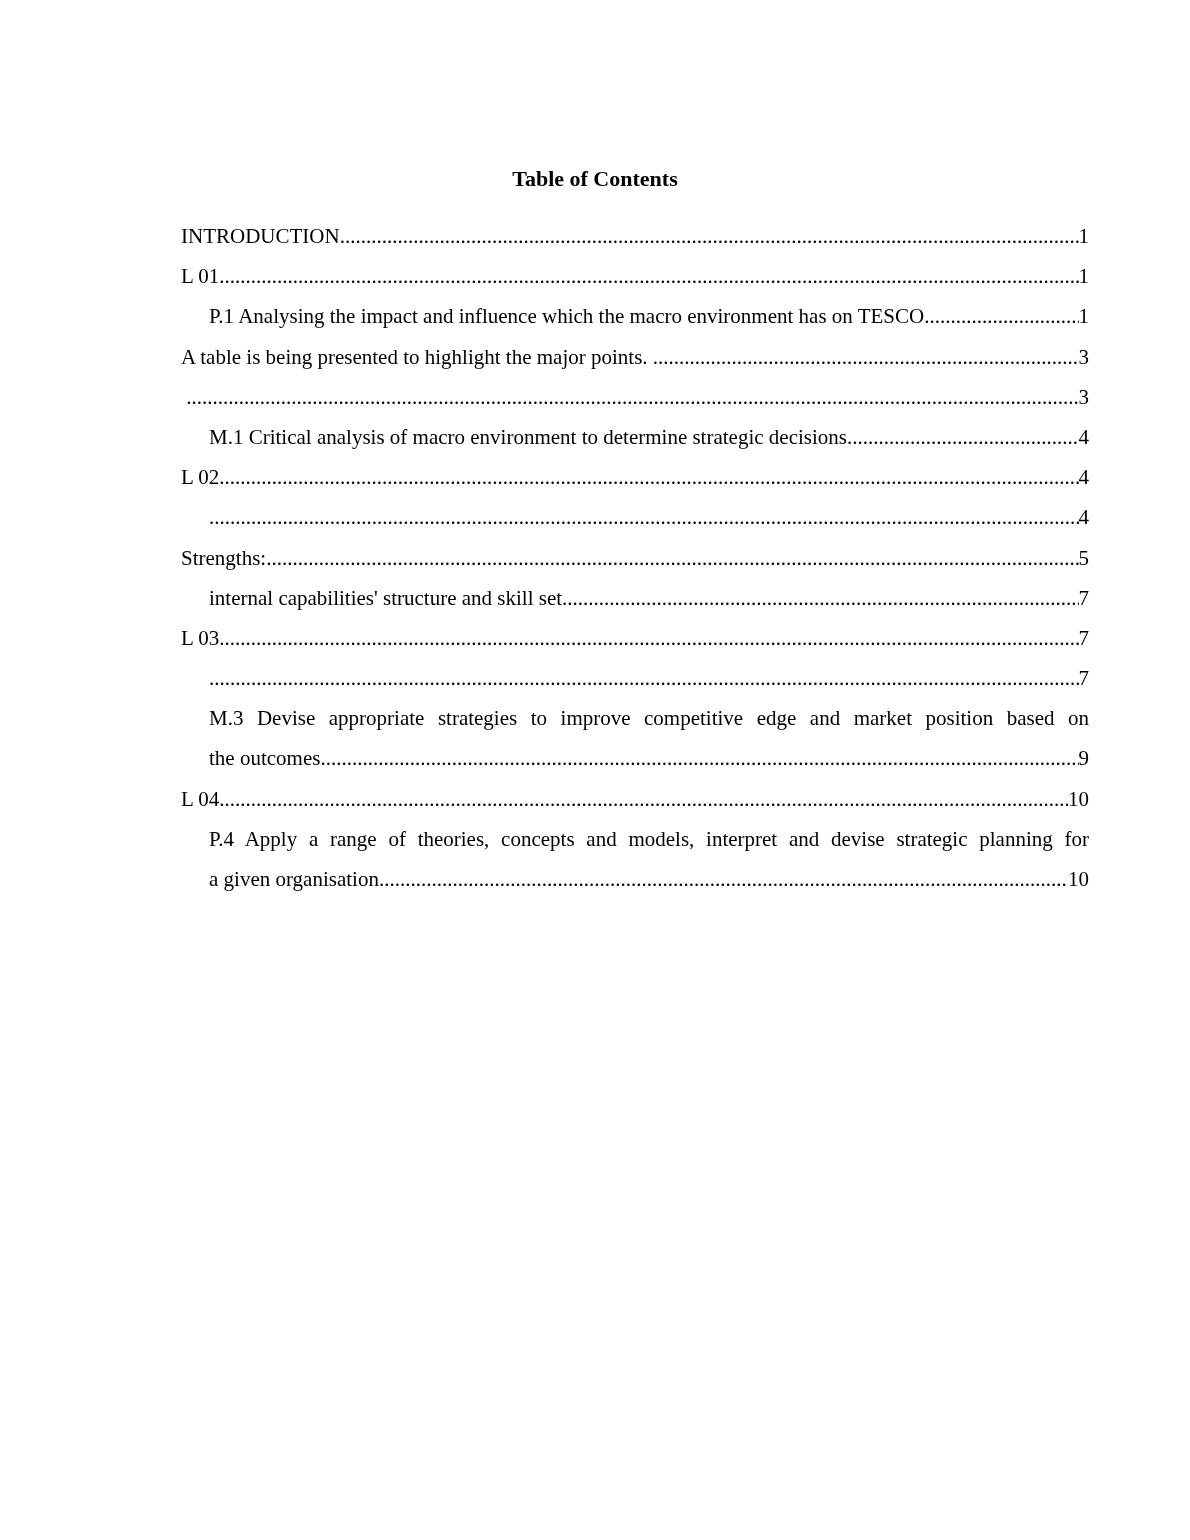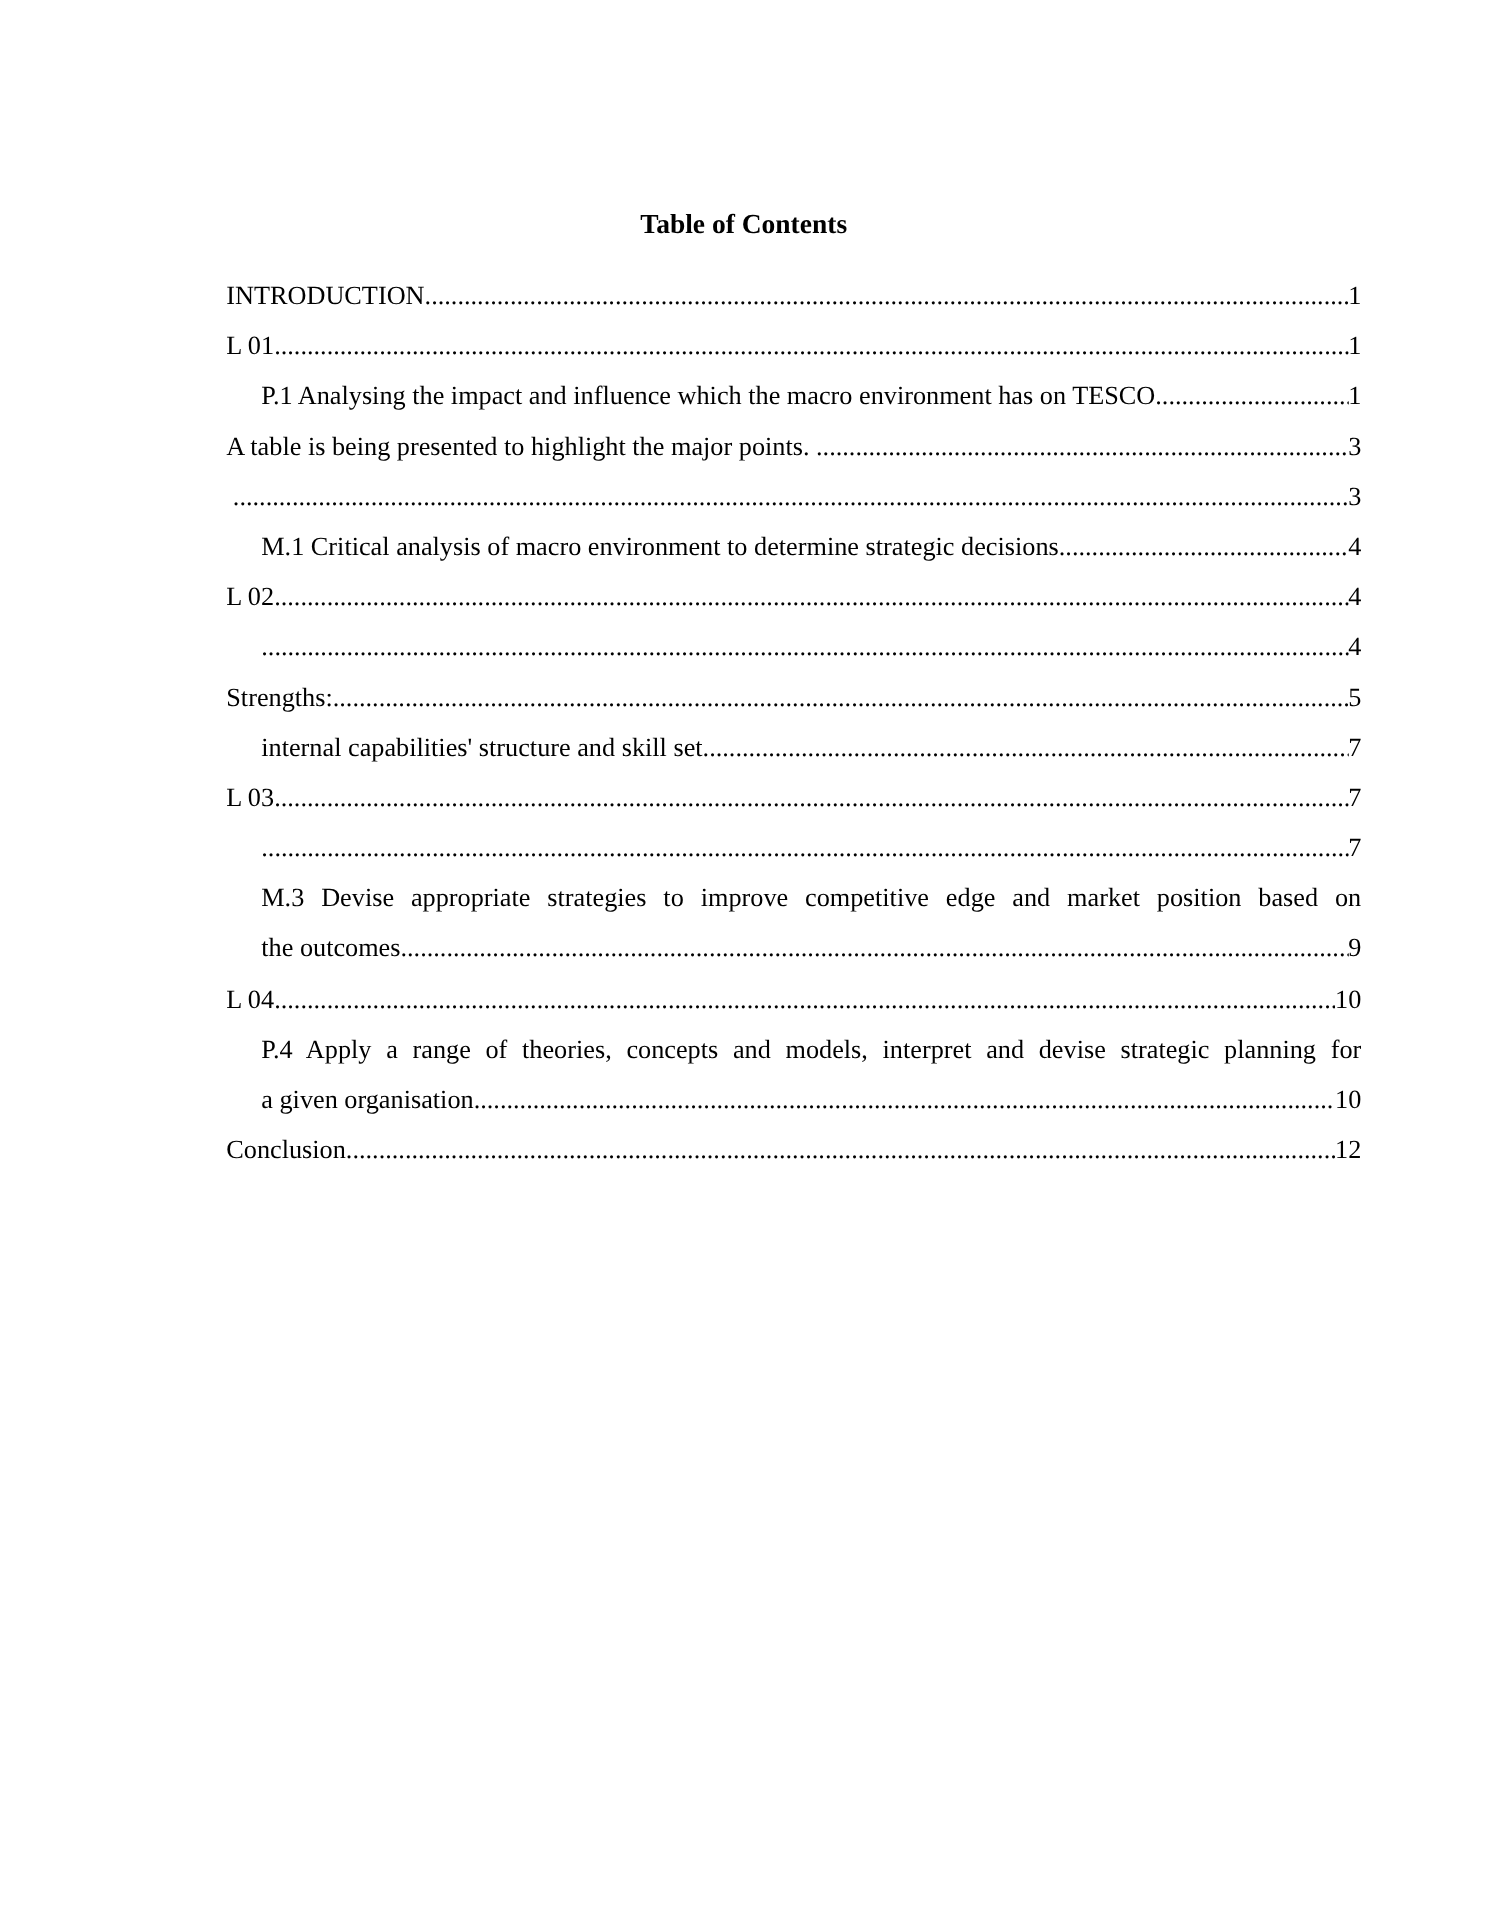--- a/index.html
+++ b/index.html
@@ -141,22 +141,15 @@
     <div class="wrapfirst">P.4 Apply a range of theories, concepts and models, interpret and devise strategic planning for</div>
   </div>
   <div class="entry l2">
     <div class="row">
         <span class="label">a given organisation</span>
         <span class="leader"></span>
         <span class="page">10</span>
       </div>
   </div>
 
-  <div class="entry">
-    <div class="row">
-        <span class="label">Conclusion</span>
-        <span class="leader"></span>
-        <span class="page">12</span>
-      </div>
-  </div>
 
 
 </div>
 
 </body></html>

